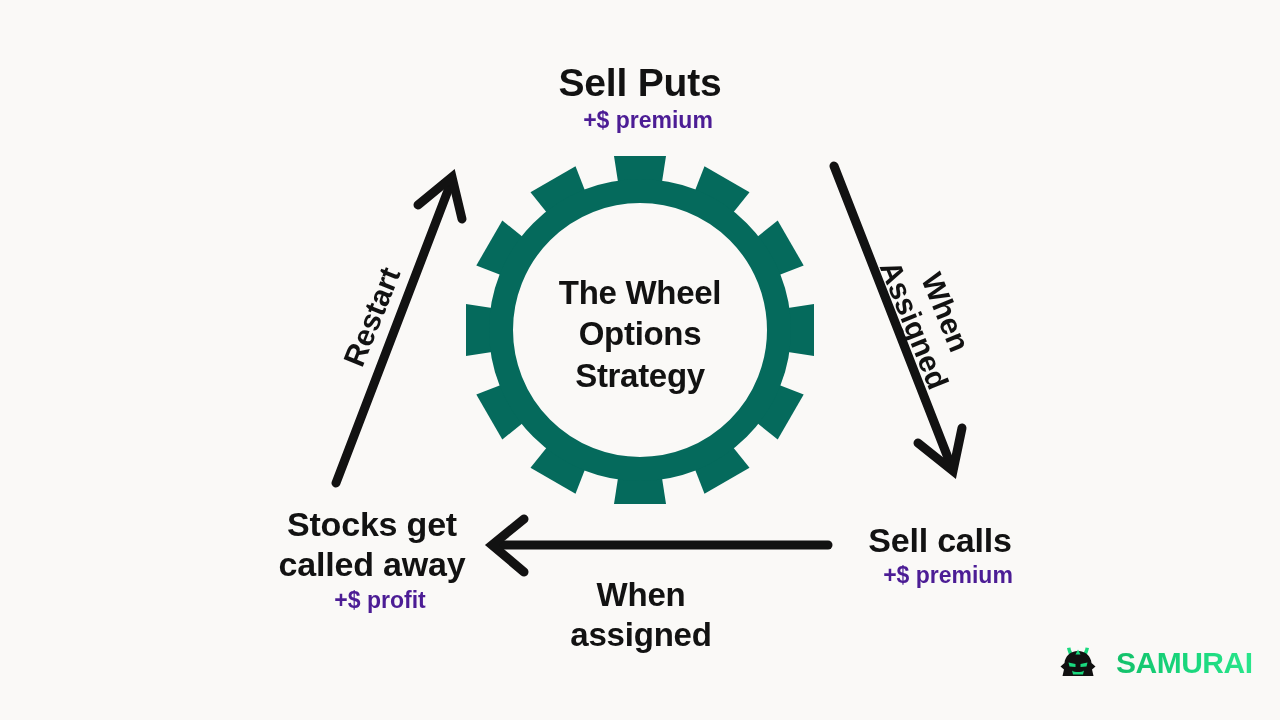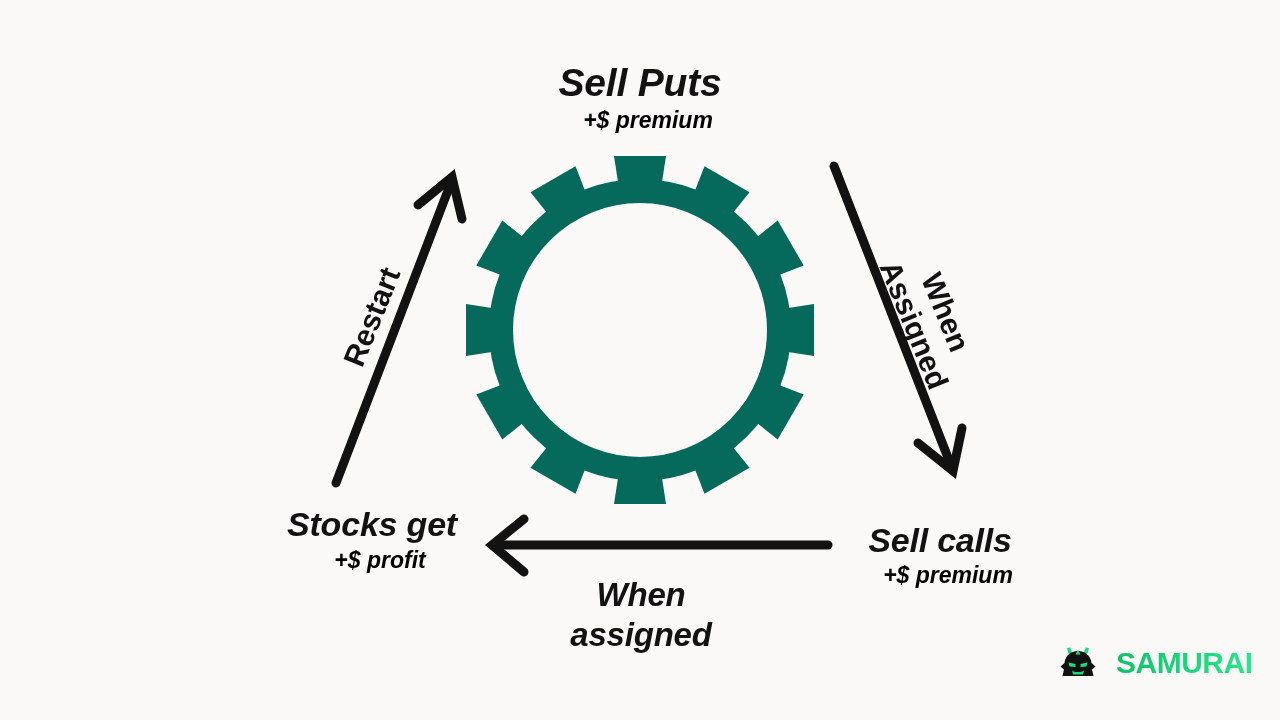--- a/index.html
+++ b/index.html
@@ -29,24 +29,23 @@
   }
   
   .node-label {
     position: absolute;
     text-align: center;
     color: #121212;
     font-weight: 700;
     letter-spacing: -0.2px;
     line-height: 1.08;
     white-space: nowrap;
-    font-style: italic;
   }
   .sub-label {
-    color: #000000;
+    color: #4c1d95;
     font-weight: 600;
     letter-spacing: 0px;
     white-space: nowrap;
     padding-left: 16px;
   }
   
   #node-sell-puts {
     left: 0; right: 0;
     top: 62px;
   }
@@ -213,33 +212,39 @@
       <path d="M 828 545 L 495 545"></path>
       <path d="M 524 519 L 492 545 L 524 572"></path>
     </g>
 
     <g stroke="#121212" stroke-width="9" stroke-linecap="round" fill="none">
       <path d="M 336 483 L 452 180"></path>
       <path d="M 418 205 L 452 177 L 462 219"></path>
     </g>
   </svg>
 
+  <div id="gear-center-text">
+    <span>The Wheel</span>
+    <span>Options</span>
+    <span>Strategy</span>
+  </div>
 
   <div class="node-label" id="node-sell-puts">
     <span class="main-text">Sell Puts</span>
     <span class="sub-label">+$ premium</span>
   </div>
 
   <div class="node-label" id="node-sell-calls">
     <span class="main-text">Sell calls</span>
     <span class="sub-label">+$ premium</span>
   </div>
 
   <div class="node-label" id="node-stocks-called">
     <span class="main-text">Stocks get</span>
+    <span class="main-text">called away</span>
     <span class="sub-label">+$ profit</span>
   </div>
 
   <div class="node-label" id="edge-when-assigned">
     <span style="display:block">When</span>
     <span style="display:block">assigned</span>
   </div>
 
   <div class="rot-label" id="edge-restart">
     <span>Restart</span>

